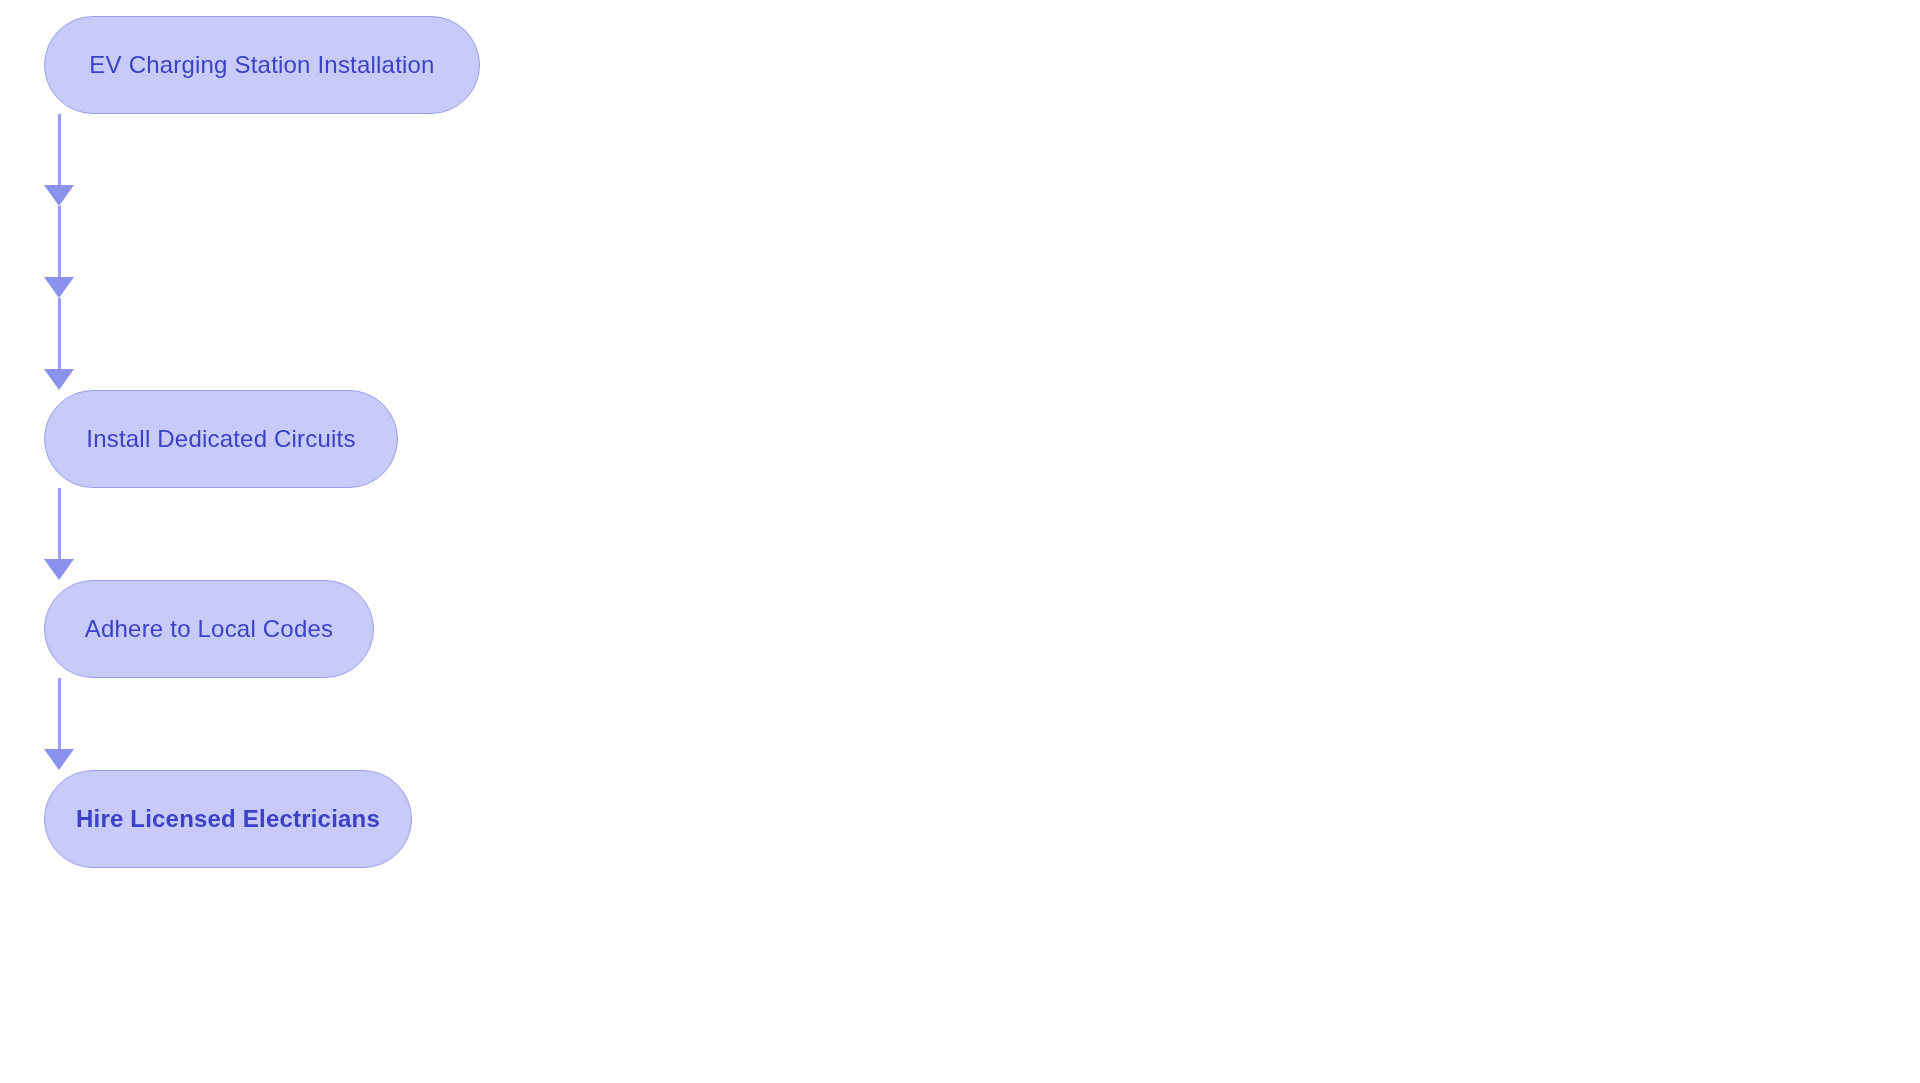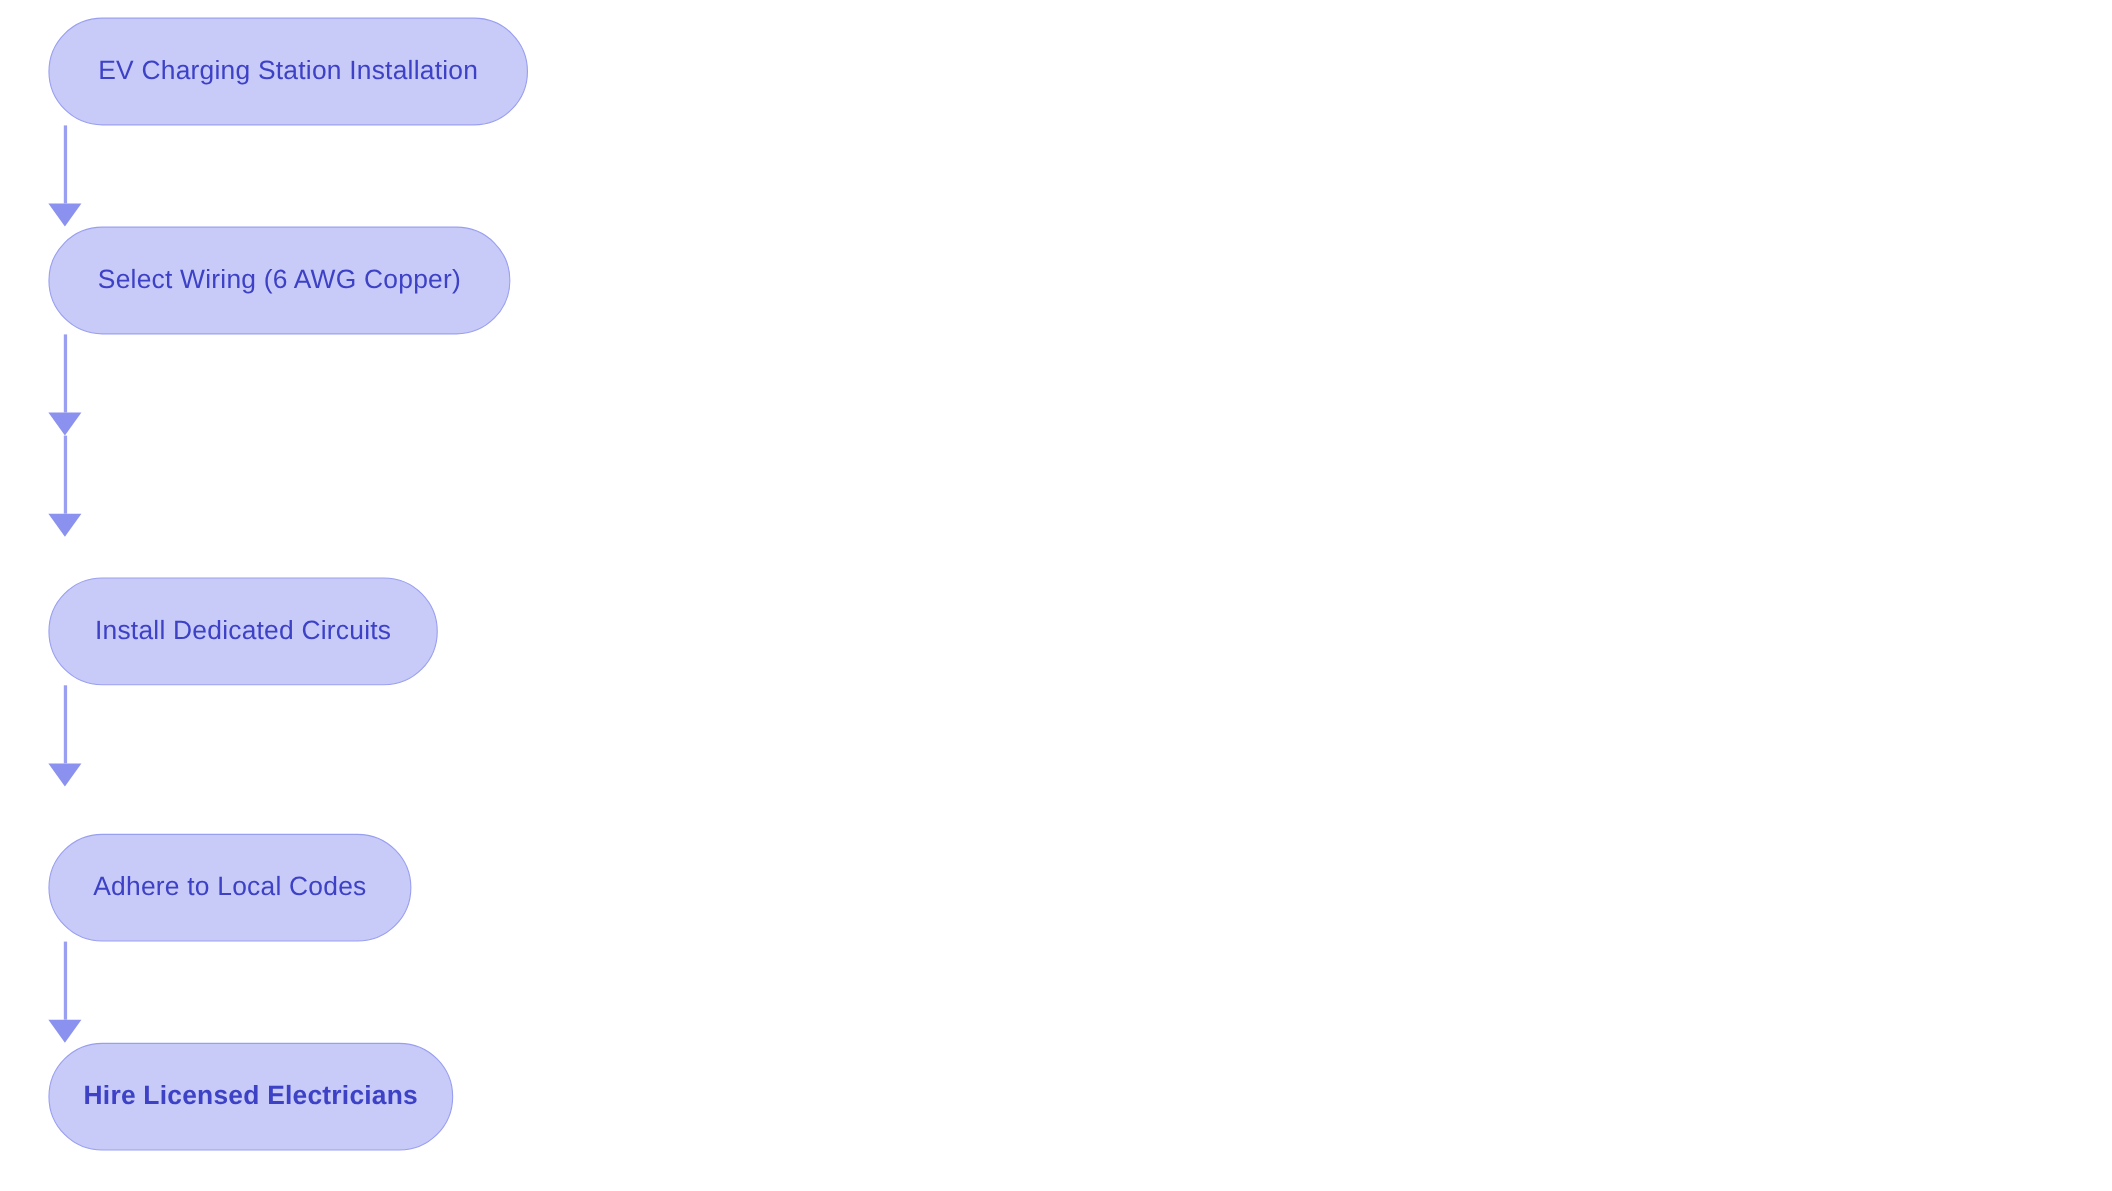--- a/index.html
+++ b/index.html
@@ -38,22 +38,22 @@
   }
   .node span {
     color: #3c41c6;
     font-size: 24px;
     letter-spacing: 0.2px;
     white-space: nowrap;
   }
   .n1 { width: 436px; }
   .n2 { width: 420px; }
   .n3 { width: 564px; }
-  .n4 { width: 354px; margin-top: 37px; }
-  .n5 { width: 330px; margin-top: 43px; }
+  .n4 { width: 354px; }
+  .n5 { width: 330px; }
   .n6 { width: 368px; font-weight: bold; }
   .arrow {
     height: 92px;
     display: flex;
     flex-direction: column;
     align-items: center;
     flex: 0 0 auto;
   }
   .arrow .stem {
     width: 3px;
@@ -76,23 +76,20 @@
 
     <div class="node n1">
       <span>EV Charging Station Installation</span>
     </div>
 
     <div class="arrow">
       <div class="stem"></div>
       <div class="head"></div>
     </div>
 
-    <div class="node n2">
-      <span>Select Wiring (6 AWG Copper)</span>
-    </div>
 
     <div class="arrow">
       <div class="stem"></div>
       <div class="head"></div>
     </div>
 
 
     <div class="arrow">
       <div class="stem"></div>
       <div class="head"></div>

